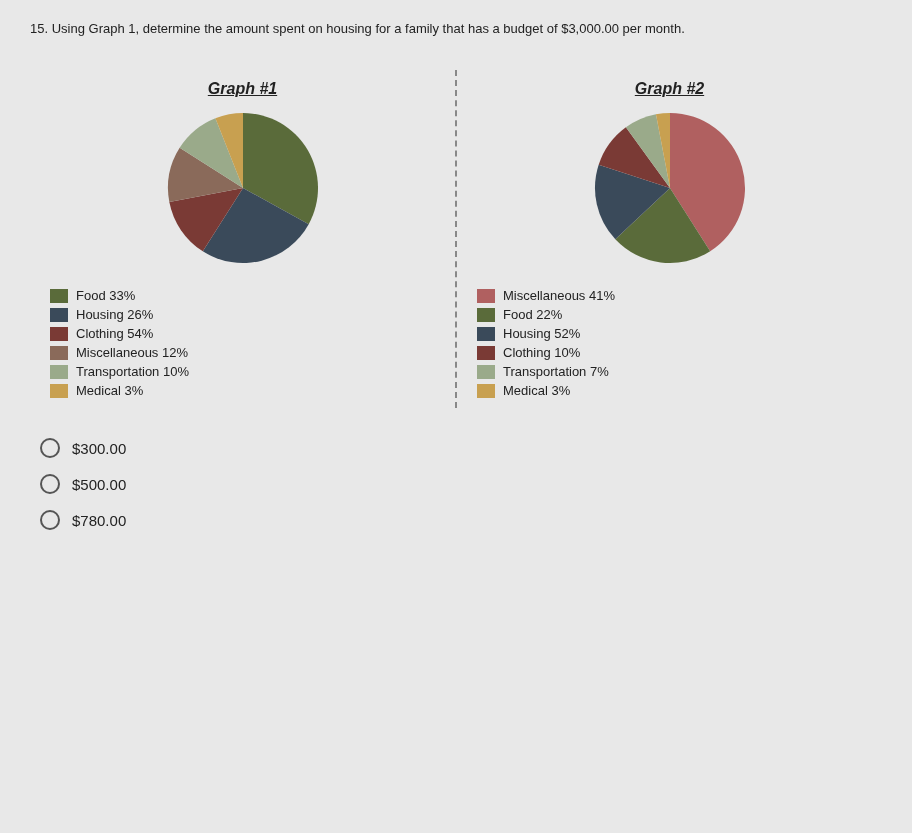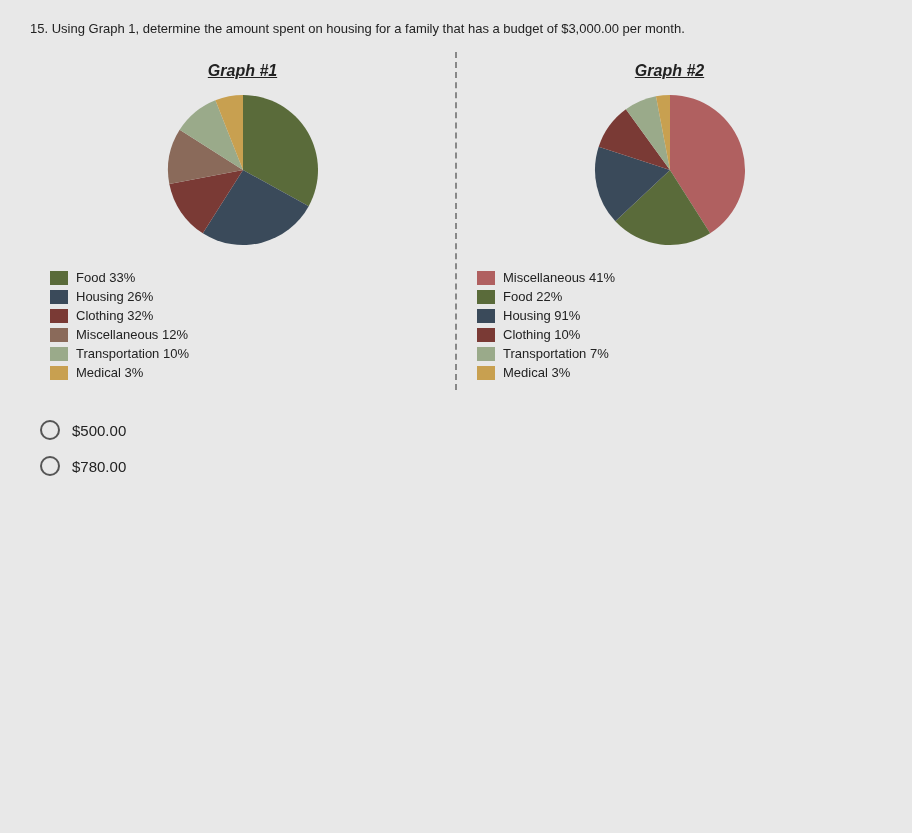--- a/index.html
+++ b/index.html
@@ -7,21 +7,21 @@
       background: #e8e8e8;
       font-family: Arial, sans-serif;
       font-size: 14px;
       color: #222;
       width: 912px;
       min-height: 833px;
       padding: 20px 30px;
     }
     .question-text {
       font-size: 13px;
-      margin-bottom: 14px;
+      margin-bottom: 32px;
       line-height: 1.4;
     }
     .graphs-container {
       display: flex;
       flex-direction: row;
       gap: 0px;
       margin-bottom: 30px;
     }
     .graph-section {
       flex: 1;
@@ -110,21 +110,21 @@
         <div class="legend-item">
           <span class="legend-color" style="background: rgb(90, 107, 58);"></span>
           <span>Food 33%</span>
         </div>
         <div class="legend-item">
           <span class="legend-color" style="background: rgb(58, 74, 90);"></span>
           <span>Housing 26%</span>
         </div>
         <div class="legend-item">
           <span class="legend-color" style="background: rgb(122, 58, 53);"></span>
-          <span>Clothing 32%</span>
+          <span>Clothing 54%</span>
         </div>
         <div class="legend-item">
           <span class="legend-color" style="background: rgb(138, 106, 90);"></span>
           <span>Miscellaneous 12%</span>
         </div>
         <div class="legend-item">
           <span class="legend-color" style="background: rgb(154, 170, 138);"></span>
           <span>Transportation 10%</span>
         </div>
         <div class="legend-item">
@@ -150,40 +150,44 @@
         <div class="legend-item">
           <span class="legend-color" style="background: rgb(176, 96, 96);"></span>
           <span>Miscellaneous 41%</span>
         </div>
         <div class="legend-item">
           <span class="legend-color" style="background: rgb(90, 107, 58);"></span>
           <span>Food 22%</span>
         </div>
         <div class="legend-item">
           <span class="legend-color" style="background: rgb(58, 74, 90);"></span>
-          <span>Housing 91%</span>
+          <span>Housing 52%</span>
         </div>
         <div class="legend-item">
           <span class="legend-color" style="background: rgb(122, 58, 53);"></span>
           <span>Clothing 10%</span>
         </div>
         <div class="legend-item">
           <span class="legend-color" style="background: rgb(154, 170, 138);"></span>
           <span>Transportation 7%</span>
         </div>
         <div class="legend-item">
           <span class="legend-color" style="background: rgb(200, 160, 80);"></span>
           <span>Medical 3%</span>
         </div>
       </div>
   </div>
 </div>
 
 <div class="answers-section" id="answers-section">
     <div class="answer-option">
       <span class="radio-circle"></span>
+      <span>$300.00</span>
+    </div>
+    <div class="answer-option">
+      <span class="radio-circle"></span>
       <span>$500.00</span>
     </div>
     <div class="answer-option">
       <span class="radio-circle"></span>
       <span>$780.00</span>
     </div>
   </div>
 
 </body></html>

